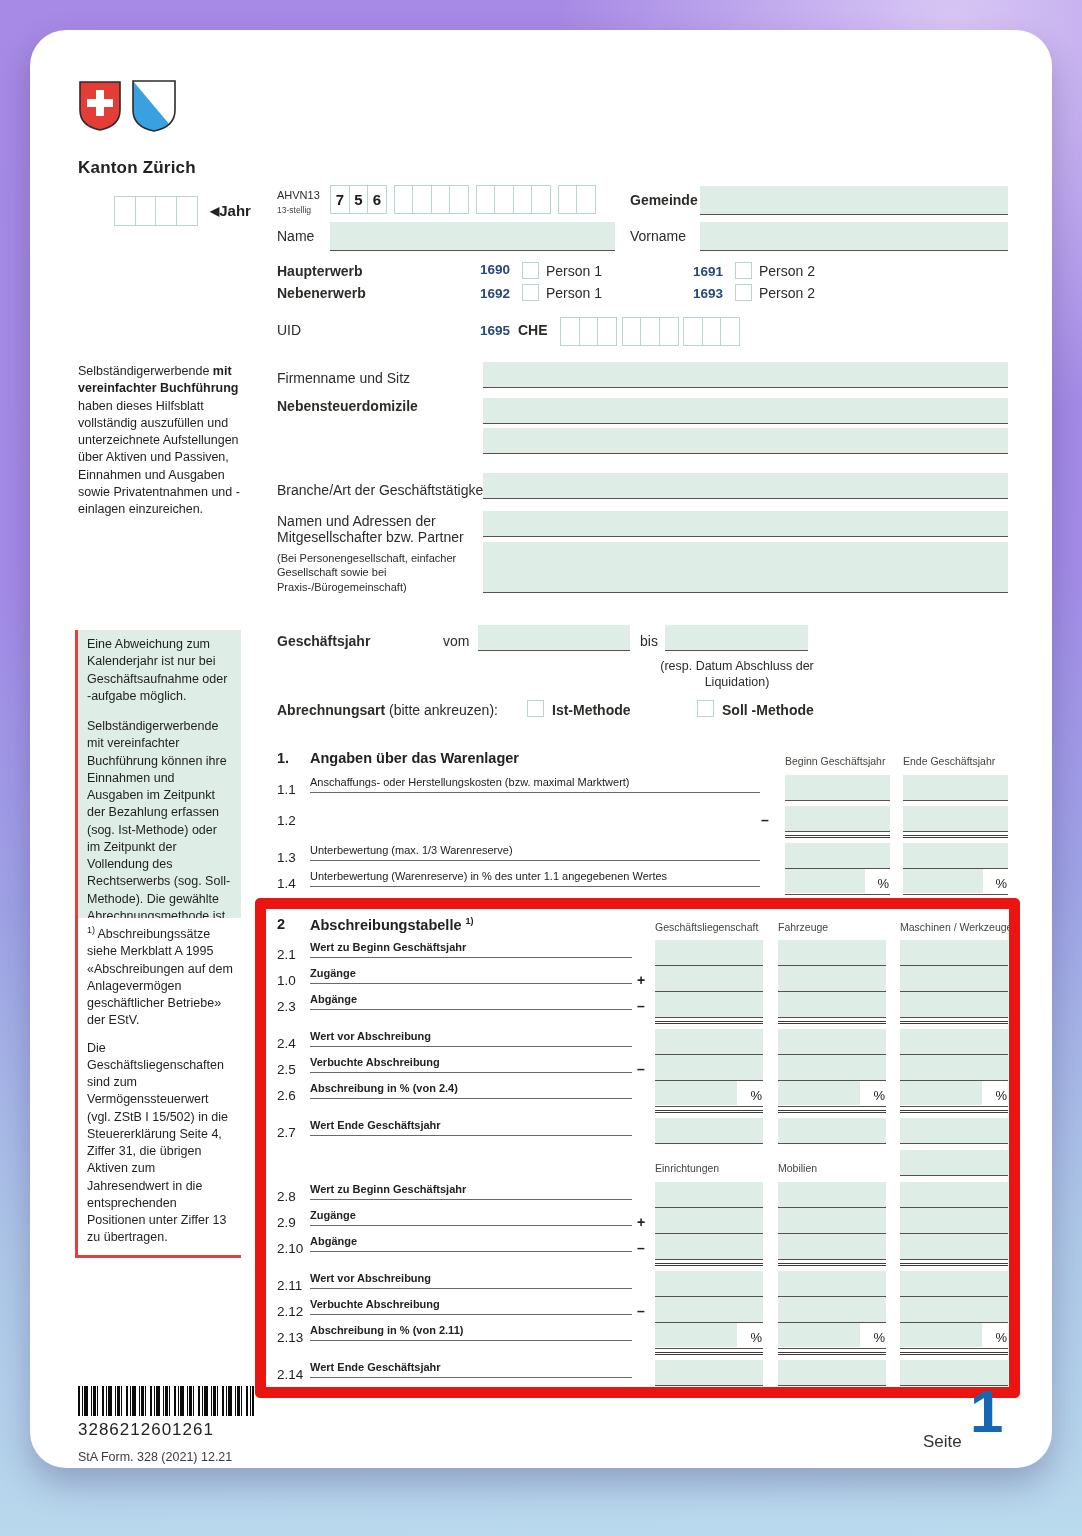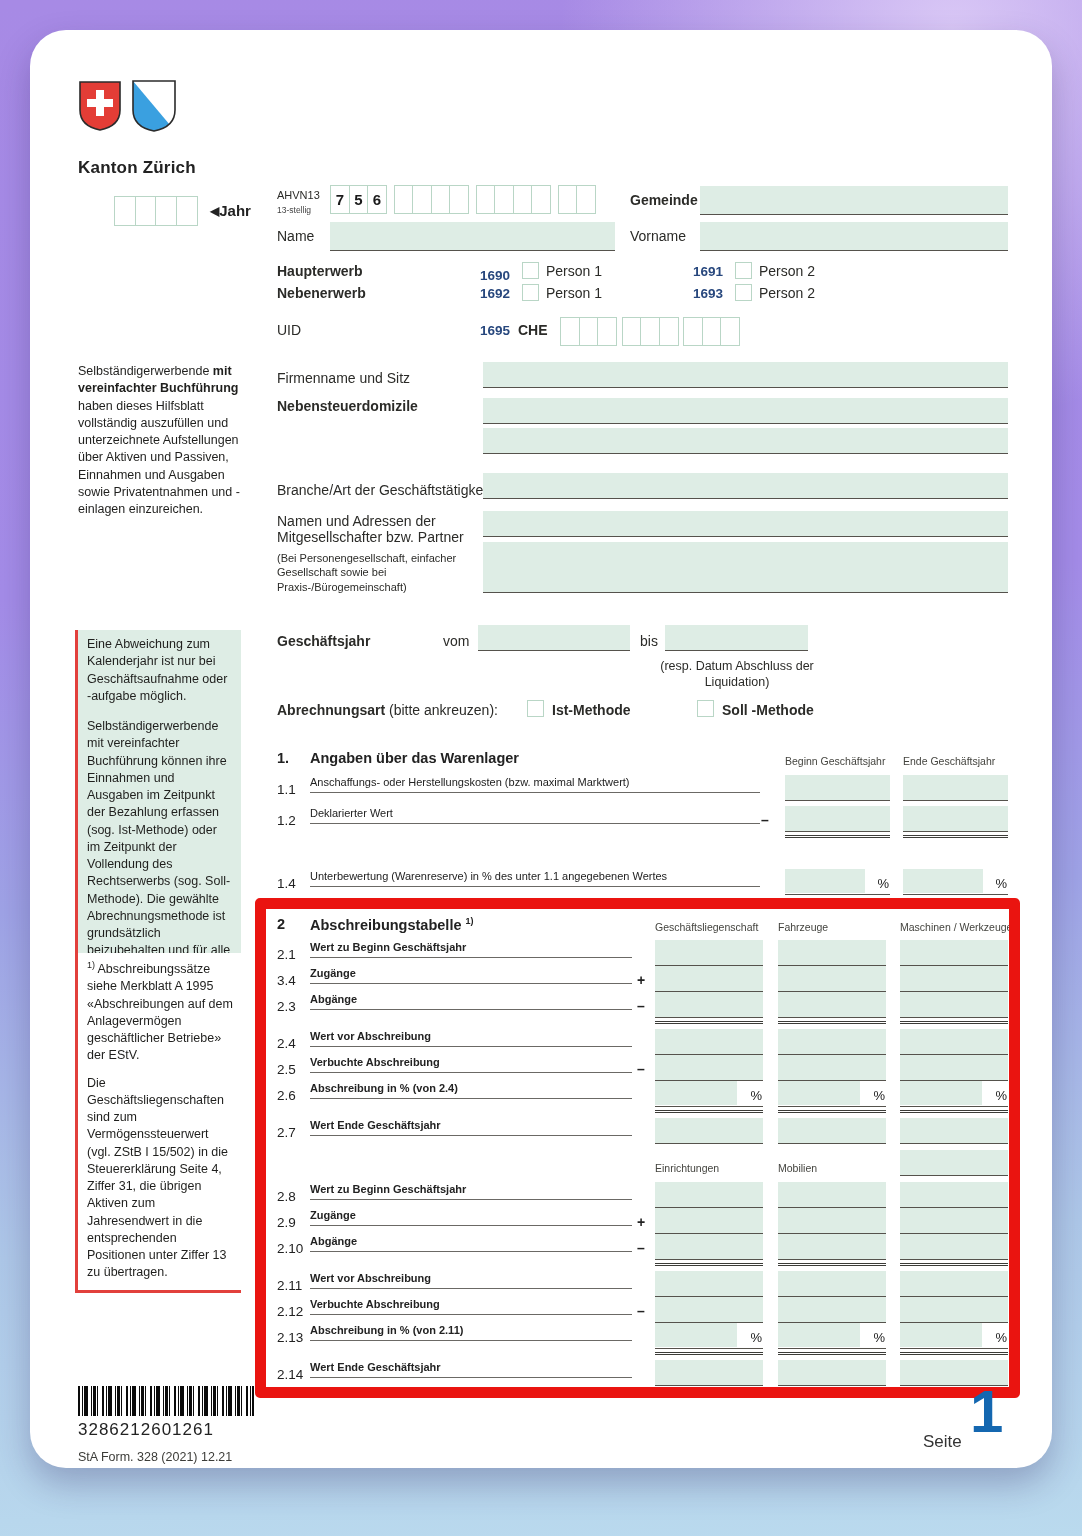--- a/index.html
+++ b/index.html
@@ -41,21 +41,21 @@
   .fld{ position:absolute; background:#deede5; border-bottom:1.5px solid #55524c; height:26px; }
   .tallfld{ height:29px; }
 
   .grp{ display:flex; }
   .gap{ width:8px; }
   .gap6{ width:6px; }
 
   
   .side{ width:166px; font-size:12.5px; line-height:1.38; color:#1f1f1d; }
   .note{ background:#deede5; border-left:3px solid #e2403c; border-bottom:3px solid #e2403c; padding:6px 8px 7px 9px; }
-  .fnote{ background:#fff; border-left:3px solid #e2403c; border-bottom:3px solid #e2403c; padding:6px 8px 8px 9px;margin-top:35px; }
+  .fnote{ background:#fff; border-left:3px solid #e2403c; border-bottom:3px solid #e2403c; padding:6px 8px 8px 9px; }
   .fnote p+p{ margin-top:10px; }
   sup{ font-size:9px; }
 
   
   .hint{ font-size:12.5px; line-height:1.3; color:#2b2b28; }
   .hint.tiny{ font-size:11px; }
 
   
   .row{ position:absolute; left:247px; width:731px; height:26px; }
   .rnum{ position:absolute; left:0; bottom:4px; font-size:13.5px; }
@@ -145,21 +145,21 @@
   </div>
   <div class="abs lbl b" style="left:600px;top:162px">Gemeinde</div>
   <div class="fld tallfld" style="left:670px;top:156px;width:308px"></div>
 
   <div class="abs lbl" style="left:247px;top:198px">Name</div>
   <div class="fld tallfld" style="left:300px;top:192px;width:285px"></div>
   <div class="abs lbl" style="left:600px;top:198px">Vorname</div>
   <div class="fld tallfld" style="left:670px;top:192px;width:308px"></div>
 
   <div class="abs lbl b" style="left:247px;top:233px">Haupterwerb</div>
-  <div class="abs code" style="left:450px;top:238px">1690</div>
+  <div class="abs code" style="left:450px;top:232px">1690</div>
   <span class="abs cb" style="left:492px;top:232px"></span>
   <div class="abs lbl" style="left:516px;top:233px">Person 1</div>
   <div class="abs code" style="left:663px;top:234px">1691</div>
   <span class="abs cb" style="left:705px;top:232px"></span>
   <div class="abs lbl" style="left:729px;top:233px">Person 2</div>
 
   <div class="abs lbl b" style="left:247px;top:255px">Nebenerwerb</div>
   <div class="abs code" style="left:450px;top:256px">1692</div>
   <span class="abs cb" style="left:492px;top:254px"></span>
   <div class="abs lbl" style="left:516px;top:255px">Person 1</div>
@@ -225,27 +225,32 @@
   <div class="abs small-lbl" style="left:873px;top:725px">Ende Geschäftsjahr</div>
 
   <div class="row" style="top:745px">
     <span class="rnum">1.1</span>
     <span class="rlabel w450">Anschaffungs- oder Herstellungskosten (bzw. maximal Marktwert)</span>
     <span class="rf" style="left:508px;width:105px"></span>
     <span class="rf" style="left:626px;width:105px"></span>
   </div>
   <div class="row" style="top:776px">
     <span class="rnum">1.2</span>
-    <span class="rlabel w450">Deklarierter Wert</span>
     <span class="rop s1op">–</span>
     <span class="rf" style="left:508px;width:105px"></span>
     <span class="rf" style="left:626px;width:105px"></span>
   </div>
   <div class="dbl" style="left:755px;top:805px;width:105px"></div>
   <div class="dbl" style="left:873px;top:805px;width:105px"></div>
+  <div class="row" style="top:813px">
+    <span class="rnum">1.3</span>
+    <span class="rlabel w450">Unterbewertung (max. 1/3 Warenreserve)</span>
+    <span class="rf" style="left:508px;width:105px"></span>
+    <span class="rf" style="left:626px;width:105px"></span>
+  </div>
   <div class="row" style="top:839px">
     <span class="rnum">1.4</span>
     <span class="rlabel w450">Unterbewertung (Warenreserve) in % des unter 1.1 angegebenen Wertes</span>
     <span class="pcol" style="left:508px;width:105px">
         <span class="pfill" style="width:80px"></span>
         <span class="psign">%</span>
       </span>
     <span class="pcol" style="left:626px;width:105px">
         <span class="pfill" style="width:80px"></span>
         <span class="psign">%</span>
@@ -259,21 +264,21 @@
   <div class="abs small-lbl" style="left:870px;top:891px">Maschinen / Werkzeuge</div>
 
   <div class="row" style="top:910px">
     <span class="rnum">2.1</span>
     <span class="rlabel w322">Wert zu Beginn Geschäftsjahr</span>
     <span class="rf" style="left:378px;width:108px"></span>
     <span class="rf" style="left:501px;width:108px"></span>
     <span class="rf" style="left:623px;width:108px"></span>
   </div>
   <div class="row" style="top:936px">
-    <span class="rnum">3.4</span>
+    <span class="rnum">1.0</span>
     <span class="rlabel w322">Zugänge</span>
     <span class="rop s2op">+</span>
     <span class="rf" style="left:378px;width:108px"></span>
     <span class="rf" style="left:501px;width:108px"></span>
     <span class="rf" style="left:623px;width:108px"></span>
   </div>
   <div class="row" style="top:962px">
     <span class="rnum">2.3</span>
     <span class="rlabel w322">Abgänge</span>
     <span class="rop s2op">–</span>

